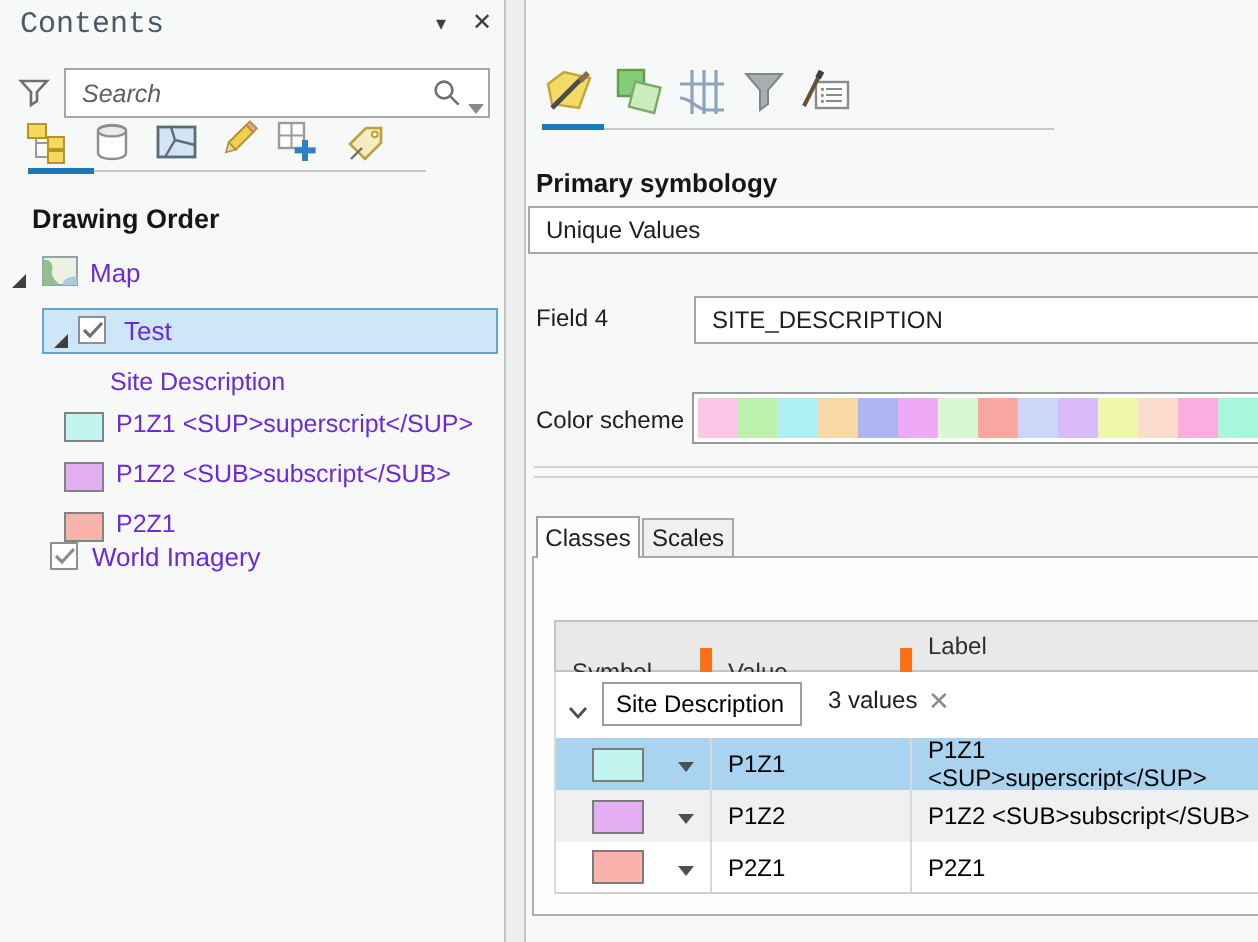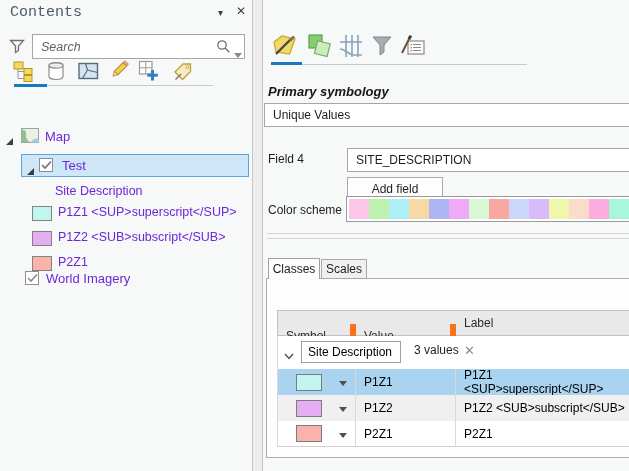--- a/index.html
+++ b/index.html
@@ -9,21 +9,21 @@
   .abs { position: absolute; }
   .panel { position: absolute; top: 0; height: 471px; background: #f7f8f8; }
   #contents-panel { left: 0; width: 252px; }
   #divider { position: absolute; left: 252px; top: 0; width: 11px; height: 471px;
              background: #ededed; border-left: 1px solid #c5c5c5; border-right: 1px solid #c5c5c5; }
   #symbology-panel { left: 263px; width: 366px; }
   .panel-title { font-size: 15px; color: #4b5a68; white-space: nowrap; }
   .winbtn { color: #3f3f3f; font-size: 12px; line-height: 12px; cursor: default; }
   .lbl { font-size: 12.5px; color: #6d28d9; white-space: nowrap; }
   .sm { font-size: 12px; color: #1e1e1e; white-space: nowrap; }
-  .bold-h { font-weight: bold; font-size: 13px; color: #161616; white-space: nowrap; font-style: italic; }
+  .bold-h { font-weight: bold; font-size: 13px; color: #161616; white-space: nowrap; }
   .combo { background: #fff; border: 1px solid #a6a6a6; display: flex; align-items: center;
            padding: 0 8px; font-size: 12px; color: #1e1e1e; white-space: nowrap; }
   .btn { background: #fdfdfd; border: 1px solid #ababab; display: flex; align-items: center;
          justify-content: center; font-size: 12px; color: #1e1e1e; }
   #search-input { position: absolute; left: 32px; top: 34px; width: 213px; height: 25px;
                   border: 1px solid #a6a6a6; background: #fff; padding: 0 40px 0 8px;
                   font-family: "Liberation Sans", sans-serif; font-size: 12.5px; color: #333; }
   #search-input::placeholder { font-style: italic; color: #5f5f5f; }
   .underline-blue { height: 3px; }
   .hline { height: 1px; background: #c9c9c9; }
@@ -122,20 +122,21 @@
     <span class="icon-btn" style="left:172px;top:61px;">
       <svg width="22" height="20" viewBox="0 0 22 20">
           <path d="M3 11 L11 3 h7.5 v7.5 l-8 8 z" fill="#f6ebc3" stroke="#c0a138" stroke-width="1.3"></path>
           <circle cx="15.4" cy="6.2" r="1.4" fill="#fff" stroke="#c0a138"></circle>
           <line x1="3.5" y1="18.5" x2="9" y2="13" stroke="#6f6f6f" stroke-width="1.2"></line>
         </svg>
     </span>
     <div class="abs underline-blue" style="left: 14px; top: 84px; width: 33px; background-color: rgb(26, 121, 189);"></div>
     <div class="abs hline" style="left:47px;top:85px;width:166px;"></div>
 
+    <div class="abs bold-h" style="left:16px;top:102px;font-size:13.5px;">Drawing Order</div>
 
     <span class="abs" style="left:5px;top:132px;">
       <svg width="9" height="9">
           <polygon points="8,1 8,8 1,8" fill="#3f3f3f"></polygon>
         </svg>
     </span>
     <span class="abs" style="left:21px;top:128px;">
       <svg width="18" height="15" viewBox="0 0 18 15">
           <rect x="0.5" y="0.5" width="17" height="14" fill="#eef0e4" stroke="#97a1a8"></rect>
           <path d="M0.5 2 C4 1 6 4.5 5 7.5 C4.5 10.5 7 12.5 9 14.5 L0.5 14.5 z" fill="#92bf8d"></path>
@@ -232,23 +233,20 @@
 
     <div class="abs bold-h" style="left:5px;top:84px;">Primary symbology</div>
 
     <div class="abs combo" style="left:1px;top:103px;width:368px;height:24px;">
       <span>Unique Values</span>
     </div>
 
     <div class="abs sm" style="left:5px;top:152px;">Field 4</div>
     <div class="abs combo" style="left:84px;top:148px;width:285px;height:24px;">
       <span>SITE_DESCRIPTION</span>
-    </div>
-    <div class="abs btn" style="left:84px;top:177px;width:96px;height:24px;">
-      <span>Add field</span>
     </div>
 
     <div class="abs sm" style="left:5px;top:203px;">Color scheme</div>
     <div class="abs" style="left:83px;top:196px;width:286px;height:26px;border:1px solid #9a9a9a;background:#fff;padding:2px;display:flex;">
       <span style="flex: 1 1 0%; background-color: rgb(251, 198, 232);"></span>
       <span style="flex: 1 1 0%; background-color: rgb(189, 242, 174);"></span>
       <span style="flex: 1 1 0%; background-color: rgb(174, 238, 245);"></span>
       <span style="flex: 1 1 0%; background-color: rgb(248, 216, 165);"></span>
       <span style="flex: 1 1 0%; background-color: rgb(173, 181, 243);"></span>
       <span style="flex: 1 1 0%; background-color: rgb(238, 170, 245);"></span>

